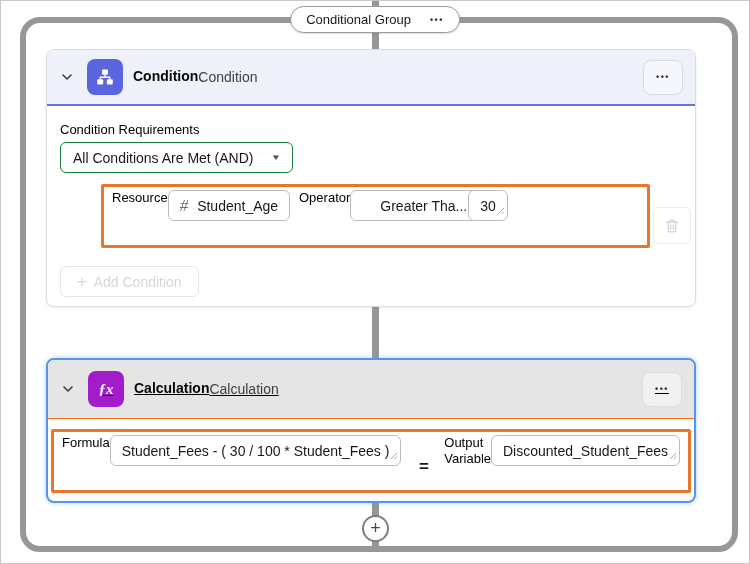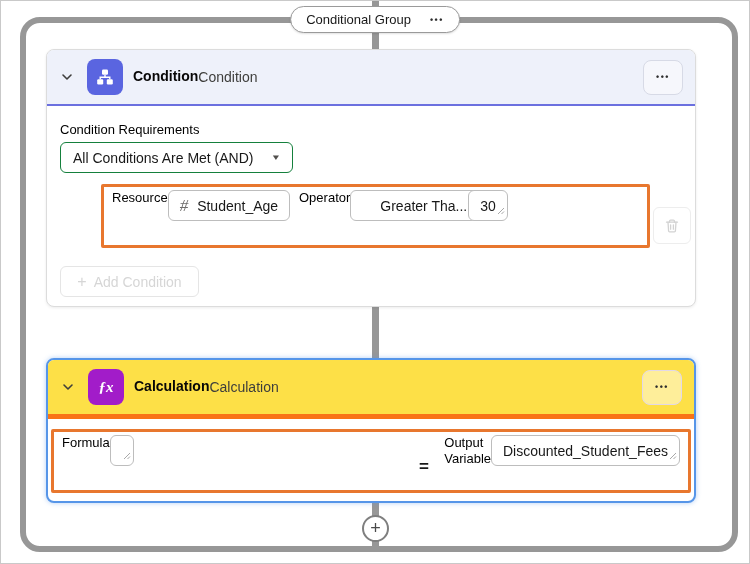--- a/index.html
+++ b/index.html
@@ -34,21 +34,21 @@
     top:357px;width:650px;height:145px;border:2px solid #5695e8;
     box-shadow:0 0 5px rgba(86,149,232,.45);
   }
   .card-header{
     display:flex;align-items:center;gap:10px;padding:0 12px 0 10px;box-sizing:border-box;
   }
   .condition .card-header{
     height:56px;background:#eef1fa;border-bottom:2px solid #6b70df;border-radius:7px 7px 0 0;
   }
   .calculation .card-header{
-    height:59px;background:#fde047;border-bottom:5px solid #f97316;border-radius:6px 6px 0 0;
+    height:59px;background:#e5e5e5;border-bottom:1px solid #f97316;border-radius:6px 6px 0 0;text-decoration:underline;
   }
   .chev{width:20px;height:20px;display:flex;align-items:center;justify-content:center;cursor:pointer;flex:0 0 auto;}
   .el-icon{
     width:36px;height:36px;border-radius:8px;display:flex;align-items:center;justify-content:center;flex:0 0 auto;
   }
   .el-icon.cond{background:#5a65e0;}
   .el-icon.calc{background:#a21cc9;}
   .fx-glyph{color:#fff;font-size:15px;font-weight:700;font-style:italic;font-family:"Liberation Serif","DejaVu Serif",serif;}
   .head-text{display:flex;flex-direction:row;justify-content:center;}
   .head-title{font-size:14px;font-weight:700;color:#080707;line-height:17px;}
@@ -215,20 +215,21 @@
       </span>
       <span class="menu-btn">
         <span class="dots">•••</span>
       </span>
     </div>
     <div class="card-body">
       <div class="hl-box calc-row">
         <div class="col formula">
           <span class="field-label">Formula</span>
           <div class="input">
+            <span class="txt">Student_Fees - ( 30 / 100 * Student_Fees )</span>
             <span class="rz">
               <svg width="8" height="8" viewBox="0 0 8 8" stroke="#a8a8a8" stroke-width="1">
                   <path d="M7 1L1 7M7 4.5L4.5 7"></path>
                 </svg>
             </span>
           </div>
         </div>
         <div class="eq-col">
           <span class="eq">=</span>
         </div>

